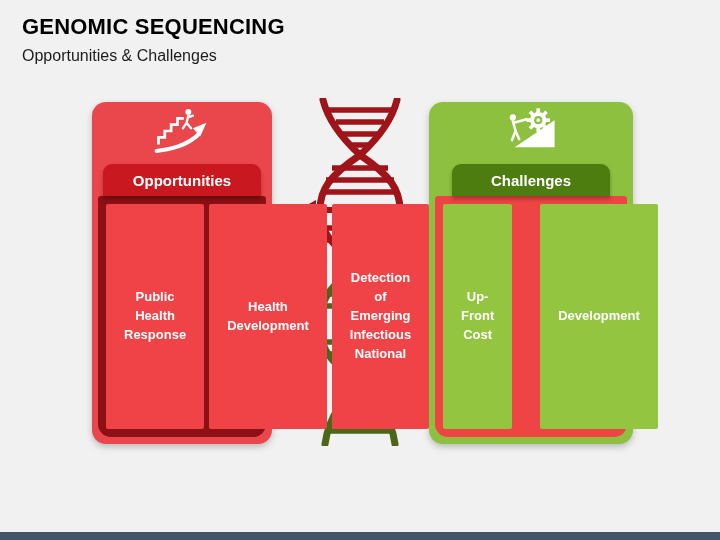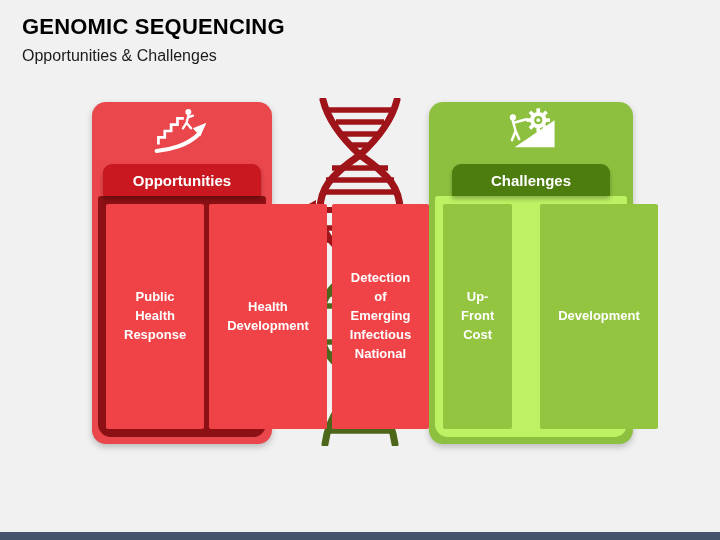--- a/index.html
+++ b/index.html
@@ -39,21 +39,21 @@
   }
   .panel.red .panel-tab{background:#C9181F;}
   .panel.green .panel-tab{background:#4d7c0f;}
   .panel-list{
     flex:1;margin:0 6px 7px 6px;padding:8px;
     display:flex;flex-direction:row;gap:5px;
     border-radius:3px 3px 13px 13px;
     position:relative;z-index:1;
   }
   .panel.red .panel-list{background:#8C1014;}
-  .panel.green .panel-list{background:#bef264;gap:28px;}
+  .panel.green .panel-list{background:#ef4444;gap:28px;}
   .panel-row{
     flex:1;border-radius:2px;
     display:flex;align-items:center;justify-content:center;text-align:center;
     color:#fff;font-size:13px;font-weight:700;line-height:1.45;padding:0 18px;
   }
   .panel.red .panel-row{background:#EF4348;}
   .panel.green .panel-row{background:#93C540;}
   .dna-wrap{position:absolute;left:295px;top:98px;width:130px;height:348px;}
   .dna-wrap svg{display:block;}
 </style>

